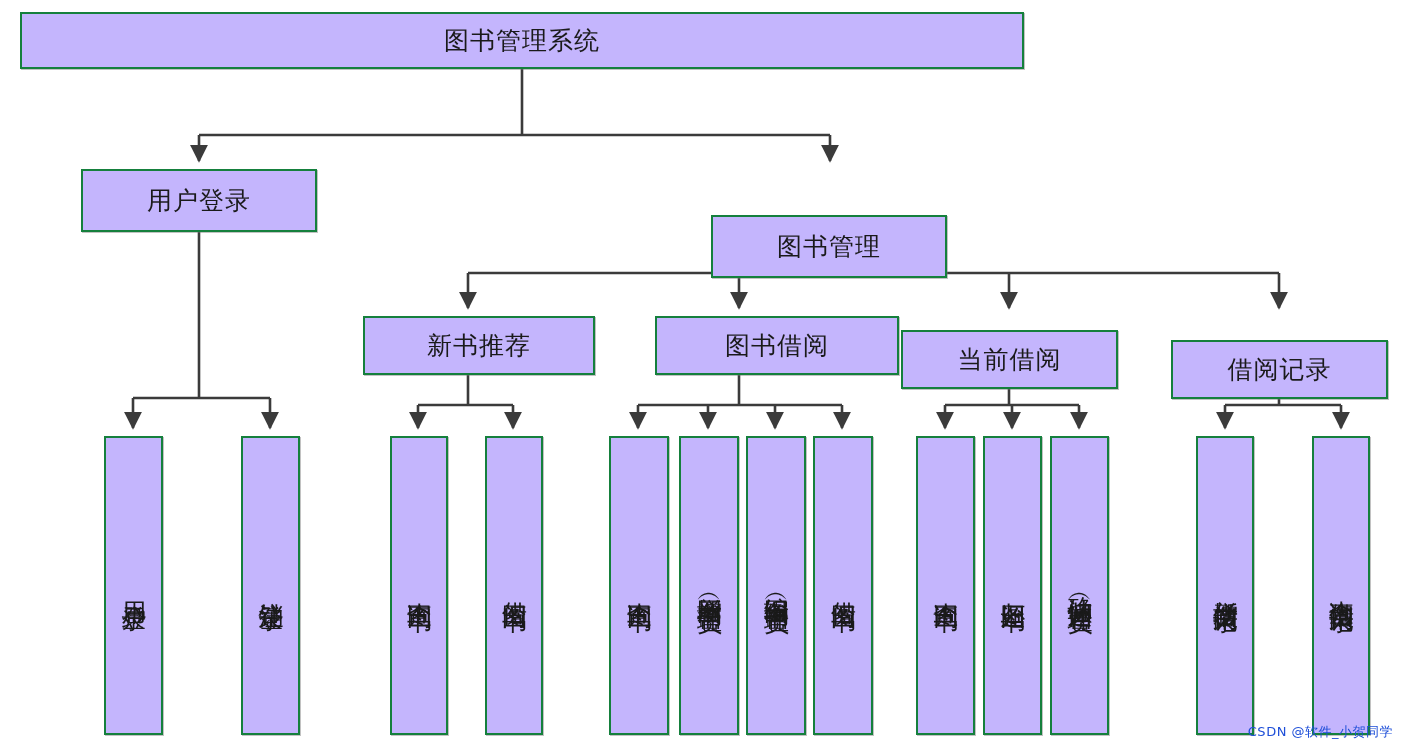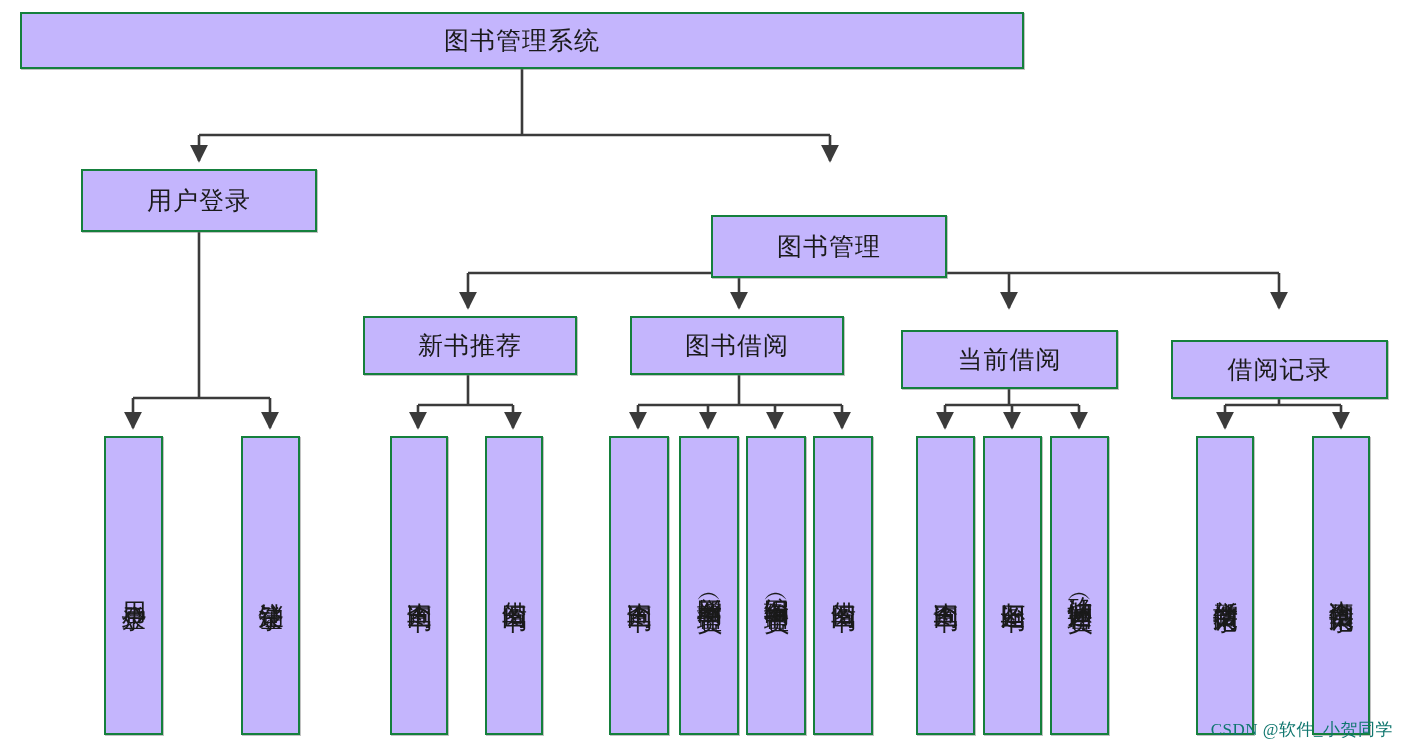--- a/index.html
+++ b/index.html
@@ -63,26 +63,25 @@
     font-size: 25px;
     line-height: 1.12;
     letter-spacing: 2px;
     max-height: 276px;
     white-space: normal;
   }
   #watermark {
     position: absolute;
     right: 12px;
     bottom: 6px;
-    font-size: 17px;
-    color: #0f766e;
+    font-size: 13px;
+    color: #1d4ed8;
     letter-spacing: 0.5px;
     white-space: nowrap;
     pointer-events: none;
-    font-family: Liberation Serif, serif;
   }
 </style>
 </head>
 <body>
 
 <div id="diagram-root">
 
   <svg id="edge-layer" viewBox="0 0 1405 747" width="1405" height="747" xmlns="http://www.w3.org/2000/svg">
     <defs>
       <marker id="arrow" viewBox="0 0 10 10" refX="9" refY="5" markerWidth="7" markerHeight="7" orient="auto-start-reverse">
@@ -137,24 +136,24 @@
     <span class="label">图书管理系统</span>
   </div>
 
   <div class="node h" style="left:81px; top:169px; width:236px; height:63px;">
     <span class="label">用户登录</span>
   </div>
   <div class="node h" style="left:711px; top:169px; width:236px; height:63px;margin-top:46px;">
     <span class="label">图书管理</span>
   </div>
 
-  <div class="node h" style="left:363px; top:316px; width:214px; height:59px;">
+  <div class="node h" style="left:363px; top:316px; width:232px; height:59px;">
     <span class="label">新书推荐</span>
   </div>
-  <div class="node h" style="left:630px; top:316px; width:214px; height:59px;">
+  <div class="node h" style="left:655px; top:316px; width:244px; height:59px;">
     <span class="label">图书借阅</span>
   </div>
   <div class="node h" style="left:901px; top:330px; width:217px; height:59px;">
     <span class="label">当前借阅</span>
   </div>
   <div class="node h" style="left:1171px; top:316px; width:217px; height:59px;margin-top:24px;">
     <span class="label">借阅记录</span>
   </div>
 
   <div class="node v" style="left:104px; top:436px; width:59px; height:299px;">

